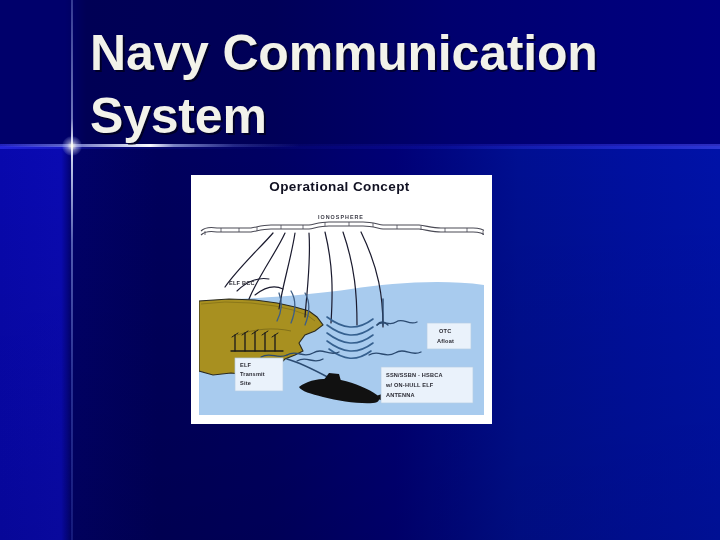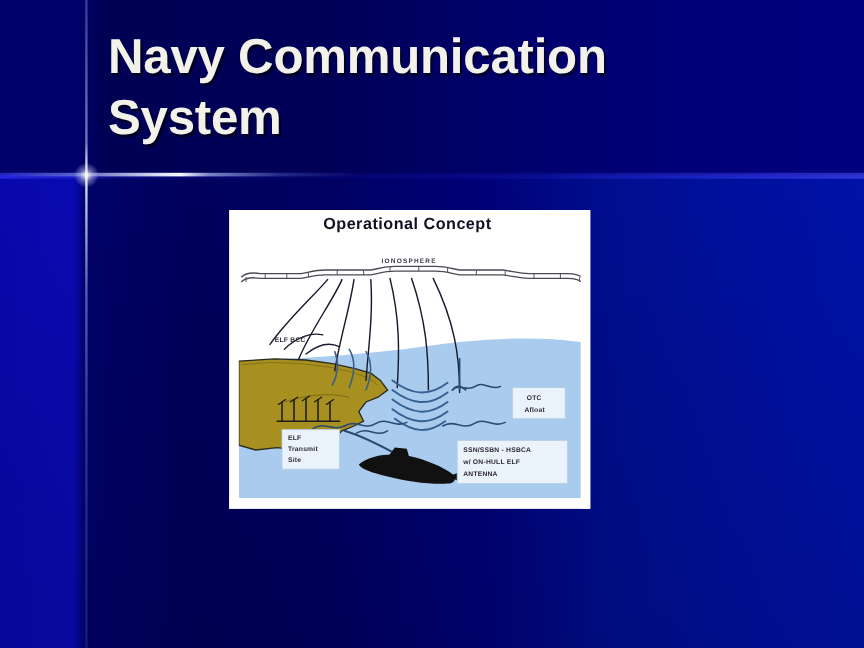--- a/index.html
+++ b/index.html
@@ -102,21 +102,21 @@
       rgba(0,0,0,0) 100%);
     pointer-events: none;
   }
 
   
   .title {
     position: absolute;
     left: 90px; top: 22px;
     width: 560px;
     color: #f2f2ea;
-    font-size: 41px;
+    font-size: 50px;
     font-weight: bold;
     line-height: 1.25;
     letter-spacing: -0.2px;
     text-shadow: 2px 2px 0px rgba(0,0,0,0.55);
     white-space: pre-line;
   }
 
   
   .picture {
     position: absolute;

